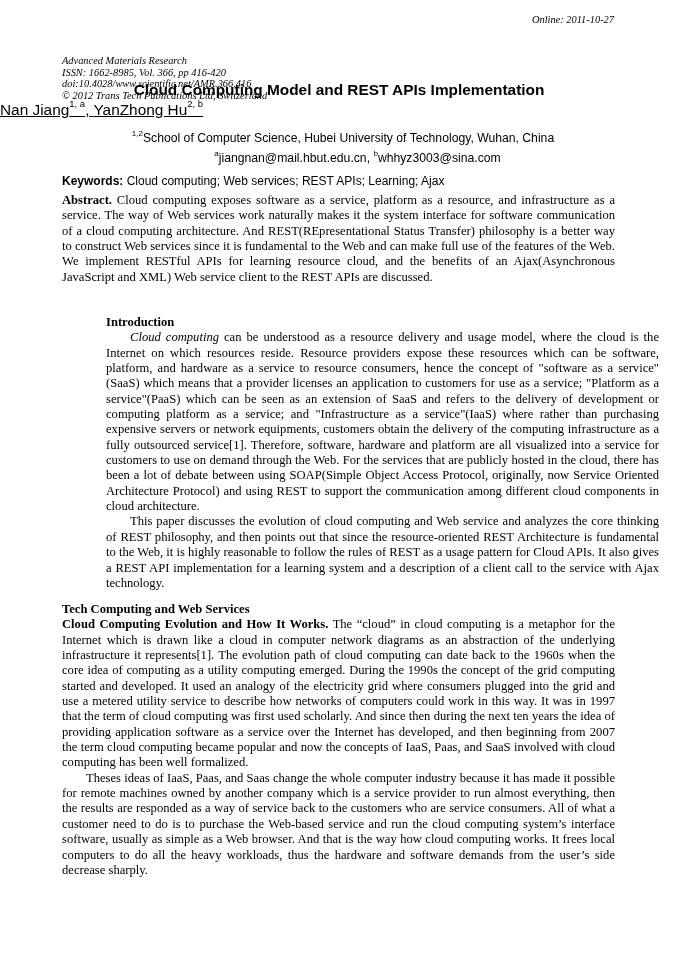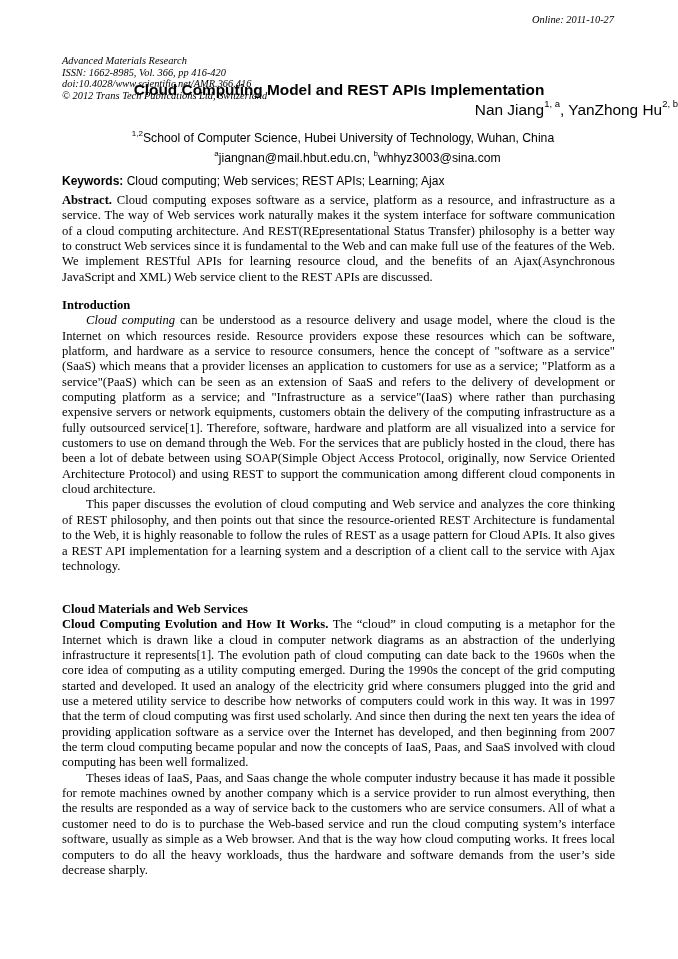--- a/index.html
+++ b/index.html
@@ -13,22 +13,22 @@
   }
   .header-right {
     position: absolute; right: 64px; top: 14px;
     font-style: italic; font-size: 10.4px; line-height: 11.6px;
   }
   .title {
     position: absolute; left: 0; right: 0; top: 81px; text-align: center;
     font-family: "Liberation Sans", sans-serif; font-weight: bold; font-size: 15.4px;
   }
   .authors {
-    position: absolute; left: 0; right: 0; top: 101px; text-align: right;
-    font-family: "Liberation Sans", sans-serif; font-size: 15.4px;
+    position: absolute; left: 0; right: 0; top: 101px; text-align: left;
+    font-family: "Liberation Sans", sans-serif; font-size: 15.4px; text-decoration: underline;
   }
   .affil {
     position: absolute; left: 0; right: 0; top: 131px; text-align: center;
     font-family: "Liberation Sans", sans-serif; font-size: 12.2px; padding-left: 8px;
   }
   .emails {
     position: absolute; left: 0; right: 0; top: 151px; text-align: center;
     font-family: "Liberation Sans", sans-serif; font-size: 12.2px; padding-left: 37px;
   }
   sup { font-size: 8px; vertical-align: top; position: relative; top: -2px; }
@@ -40,21 +40,21 @@
   .keywords b { font-weight: bold; }
   .text-block {
     position: absolute; left: 62px; width: 553px;
     font-size: 12.6px; line-height: 15.35px; text-align: justify;
   }
   .text-block p { margin: 0; }
   .indent { text-indent: 24px; }
   .section-heading { font-weight: bold; font-size: 12.6px; line-height: 15.35px; margin: 0; }
   .lastline-left { text-align-last: left; }
   .abstract { top: 193px; }
-  .intro { top: 298px; }
+  .intro { top: 315px; margin-left: 44px; }
   .cc { top: 602px; }
 </style>
 </head>
 <body>
 
 <div class="header-left">
   <div>Advanced Materials Research</div>
   <div>ISSN: 1662-8985, Vol. 366, pp 416-420</div>
   <div>doi:10.4028/www.scientific.net/AMR.366.416</div>
   <div>© 2012 Trans Tech Publications Ltd, Switzerland</div>
@@ -83,16 +83,16 @@
   <p class="lastline-left"><b>Abstract.</b><span> Cloud computing exposes software as a service, platform as a resource, and infrastructure as a service.  The way of Web services work naturally makes it the system interface for software communication of a cloud computing architecture. And REST(REpresentational Status Transfer) philosophy is a better way to construct Web services since it is fundamental to the Web and can make full use of the features of the Web. We implement RESTful APIs for learning resource cloud, and the benefits of an Ajax(Asynchronous JavaScript and XML) Web service client to the REST APIs  are discussed.</span></p>
 </div>
 
 <div class="text-block intro">
   <div class="section-heading">Introduction</div>
   <p class="indent lastline-left"><i>Cloud computing</i><span> can be understood as a resource delivery and usage model, where the cloud is the Internet on which resources reside. Resource providers expose these resources which can be software, platform, and hardware as a service to resource consumers, hence the concept of "software as a service" (SaaS) which means that a provider licenses an application to customers for use as a service; "Platform as a service"(PaaS) which can be seen as an extension of SaaS and refers to the delivery of development or computing platform as a service; and "Infrastructure as a service"(IaaS) where rather than purchasing expensive servers or network equipments, customers obtain the delivery of the computing infrastructure as a fully outsourced service[1]. Therefore, software, hardware and platform are all visualized into a service for customers to use on demand through the Web. For the services that are publicly hosted in the cloud, there has been a lot of debate between using SOAP(Simple Object Access Protocol, originally, now Service Oriented Architecture Protocol) and using REST to support the communication among different cloud components in cloud architecture.</span></p>
   <p class="indent lastline-left">This paper discusses the evolution of cloud computing and Web service and analyzes the core thinking of REST philosophy, and then points out that since the resource-oriented REST Architecture is fundamental to the Web, it is highly reasonable to follow the rules of REST as a usage pattern for Cloud APIs. It also gives a REST API implementation for a learning system and a description of a client call to the service with Ajax technology.</p>
 </div>
 
 <div class="text-block cc">
-  <div class="section-heading">Cloud Materials and Web Services</div>
+  <div class="section-heading">Tech Computing and Web Services</div>
   <p class="lastline-left"><b>Cloud Computing Evolution and How It Works.</b><span> The “cloud” in cloud computing is a metaphor for the Internet which is drawn like a cloud in computer network diagrams as an abstraction of the underlying infrastructure it represents[1]. The evolution path of cloud computing can date back to the 1960s when the core idea of computing as a utility computing emerged. During the 1990s the concept of the grid computing started and developed. It used an analogy of the electricity grid where consumers plugged into the grid and use a metered utility service to describe how networks of computers could work  in this way. It was in 1997 that the term of cloud computing was first used scholarly. And since then during the next ten years the idea of providing application software as a service over the Internet has developed, and then beginning from 2007 the term cloud computing became popular and now the concepts of IaaS, Paas, and SaaS involved with cloud computing has been well formalized.</span></p>
   <p class="indent lastline-left">Theses ideas of IaaS, Paas, and Saas change the whole computer industry because it has made it possible for remote machines owned by another company which is a service provider to run almost everything, then the results are responded as a way of service back to the customers who are service consumers. All of what a customer need to do is to purchase the Web-based service and run the cloud computing system’s interface software, usually as simple as a Web browser.  And that is the way how cloud computing works. It frees local computers to do all the heavy workloads, thus the hardware and software demands from the user’s side decrease sharply.</p>
 </div>
 
 </body></html>

